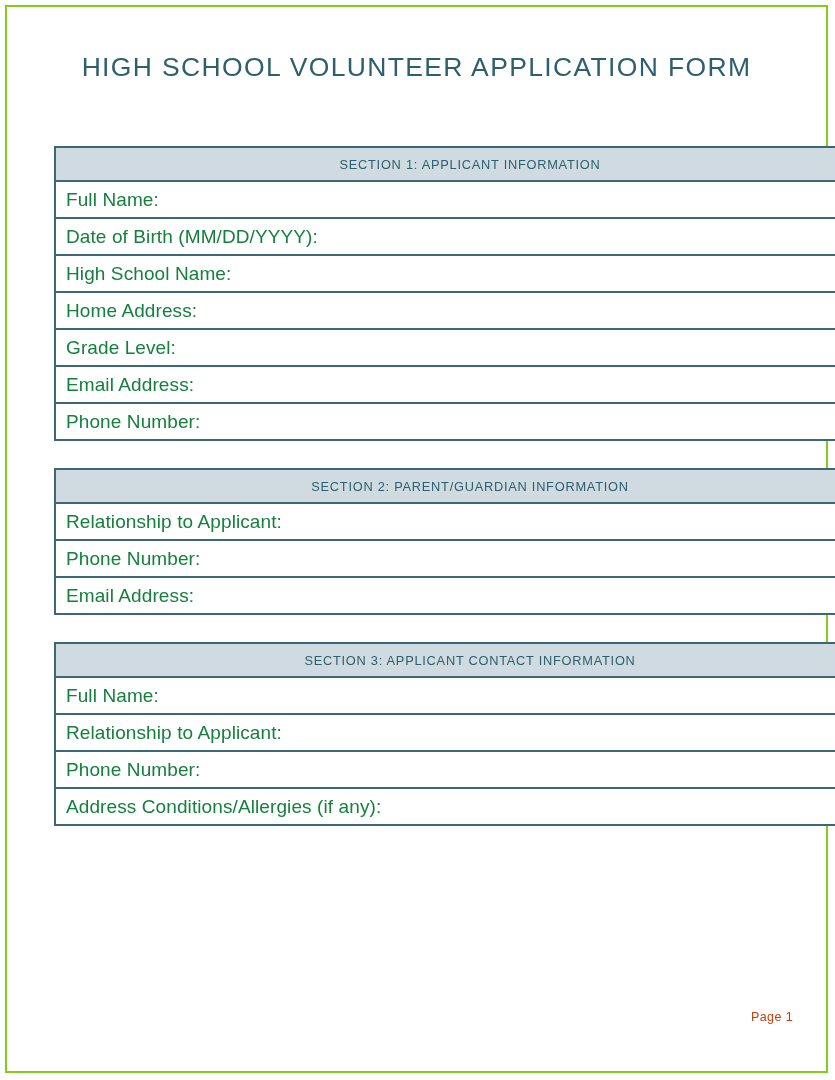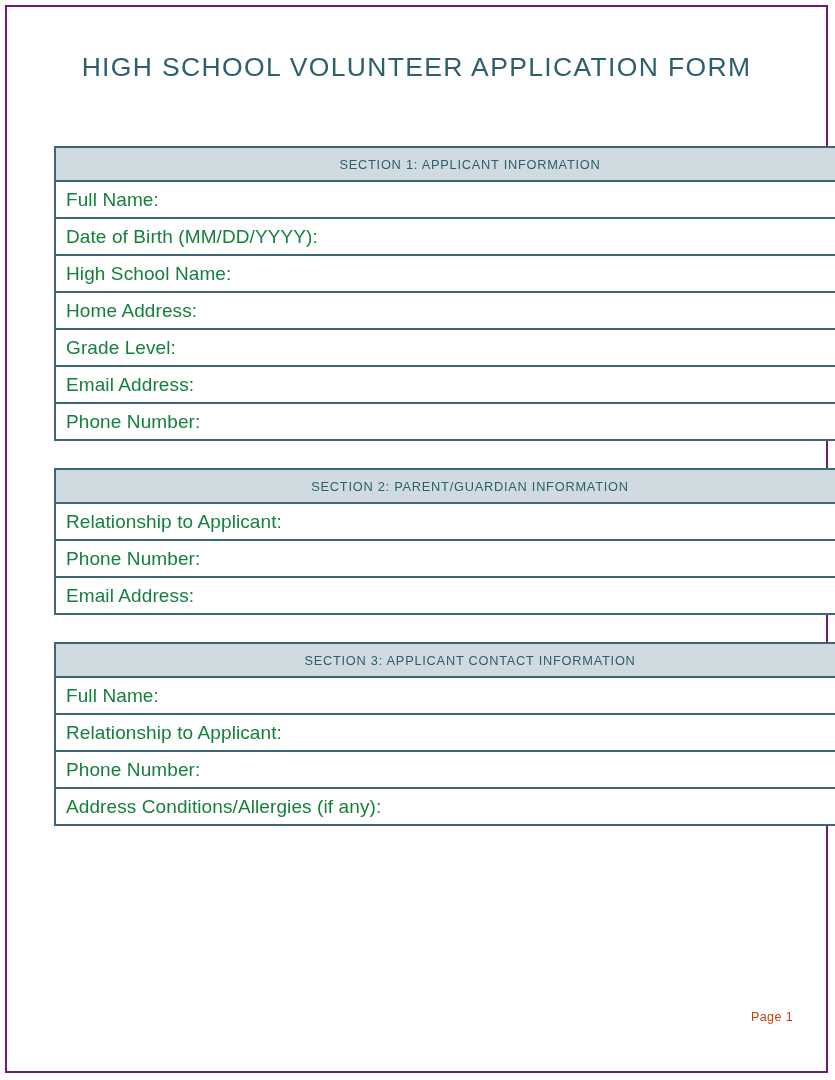--- a/index.html
+++ b/index.html
@@ -14,21 +14,21 @@
     font-family: "Liberation Sans", sans-serif;
   }
 
   .page {
     position: absolute;
     left: 5px;
     top: 5px;
     width: 823px;
     height: 1068px;
     background: #ffffff;
-    border: 2px solid #701a75;
+    border: 2px solid #84cc16;
     box-sizing: border-box;
   }
 
   .page-inner {
     position: relative;
     width: 100%;
     height: 100%;
   }
 
   .doc-title {

